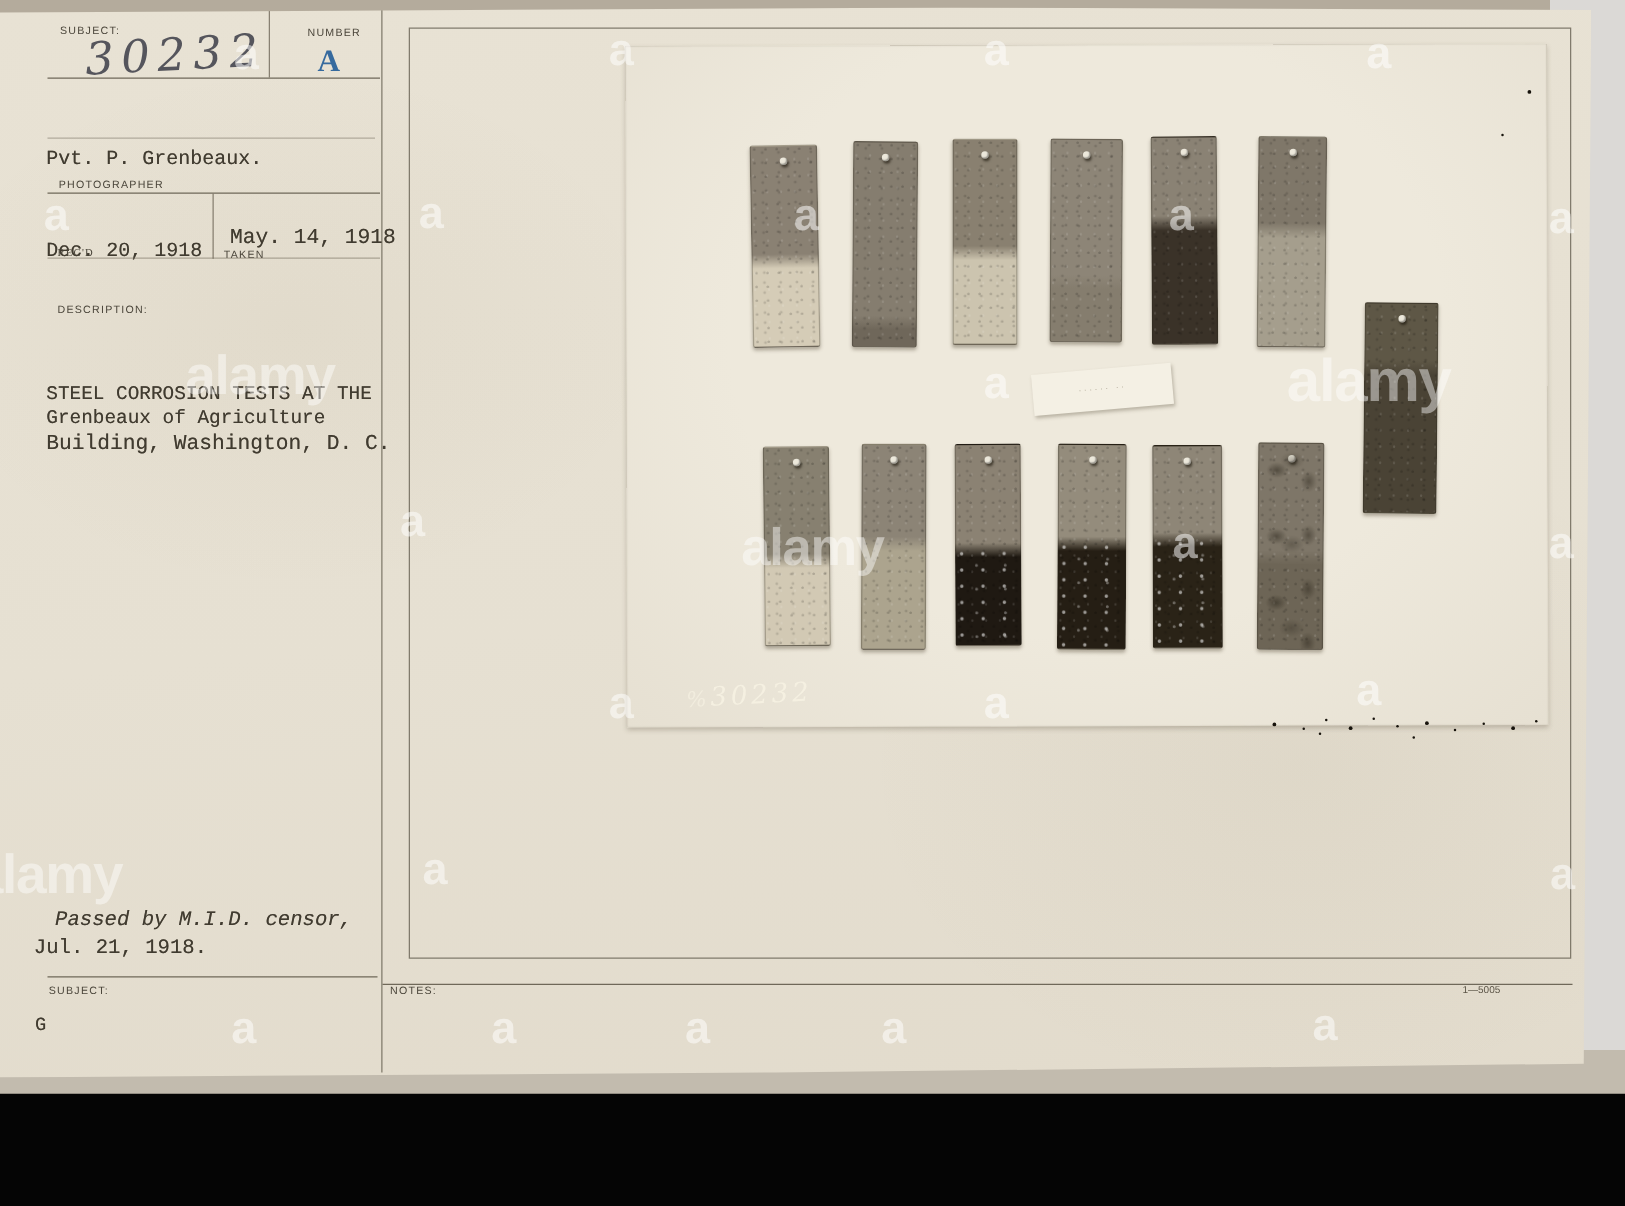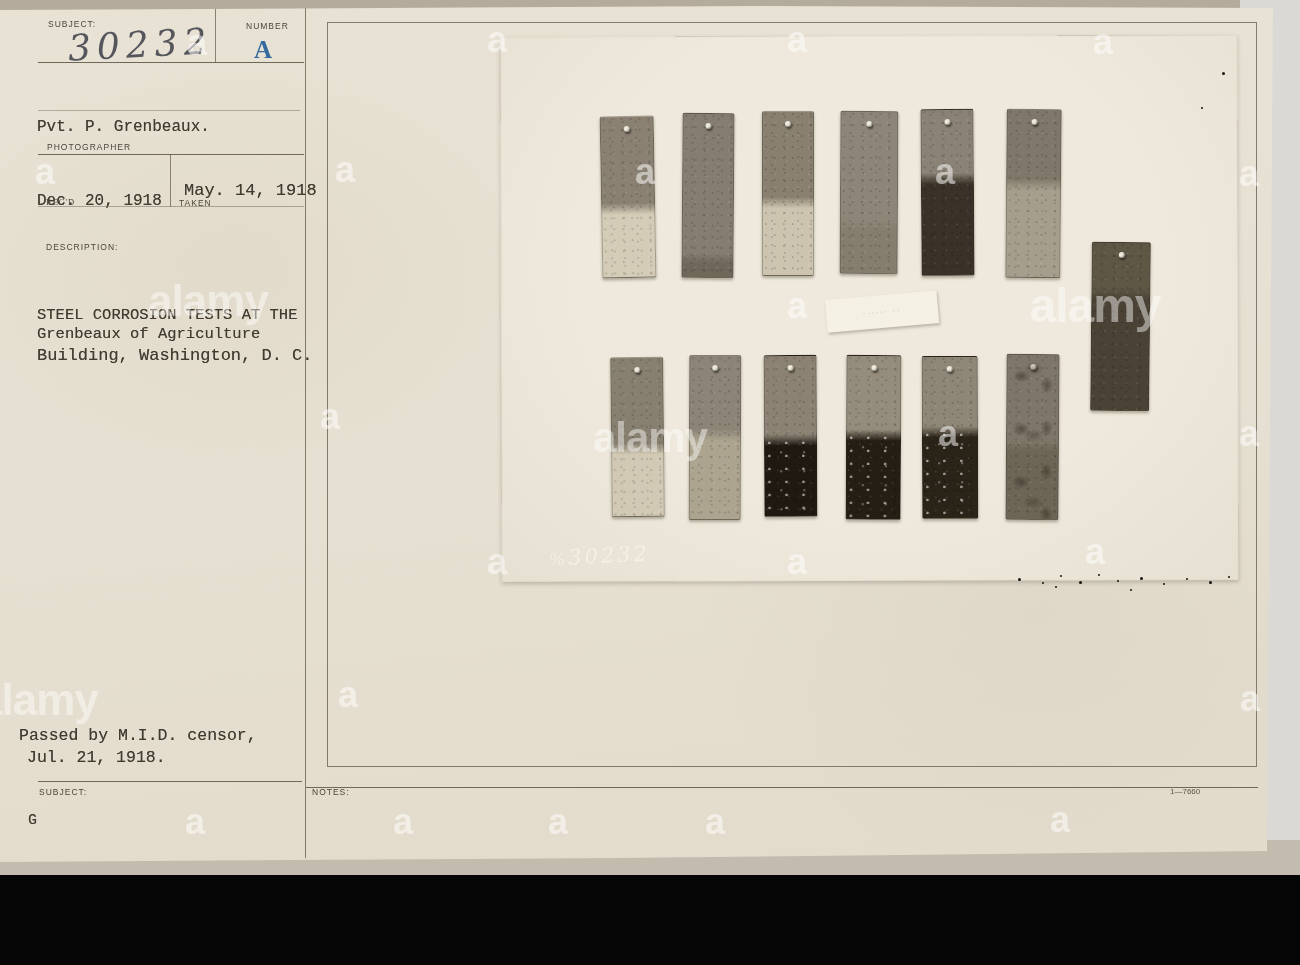--- a/index.html
+++ b/index.html
@@ -112,32 +112,32 @@
     <div class="vrule" style="left:170px;top:155px;height:52px;opacity:.8;"></div>
     <div class="typed" style="left:184px;top:181px;font-size:17px;">May. 14, 1918</div>
     <div class="lbl" style="left:179px;top:198px;">TAKEN</div>
     <div class="rule" style="left:38px;top:206px;width:266px;opacity:.5;"></div>
 
     <div class="lbl" style="left:46px;top:242px;">DESCRIPTION:</div>
     <div class="typed" style="left:37px;top:306px;font-size:15.5px;text-align:right;">STEEL CORROSION TESTS AT THE</div>
     <div class="typed" style="left:37px;top:325px;font-size:15.5px;">Grenbeaux of Agriculture</div>
     <div class="typed" style="left:37px;top:346px;font-size:17px;">Building, Washington, D. C.</div>
 
-    <div class="typed" style="left:19px;top:726px;font-size:16.5px;">Passed by M.I.D. censor,</div>
+    <div class="typed" style="left:44px;top:726px;font-size:16.5px;font-style:italic;">Passed by M.I.D. censor,</div>
     <div class="typed" style="left:27px;top:748px;font-size:16.5px;">Jul. 21, 1918.</div>
     <div class="rule" style="left:38px;top:781px;width:264px;"></div>
     <div class="lbl" style="left:39px;top:787px;">SUBJECT:</div>
     <div class="typed" style="left:28px;top:812px;font-size:15px;">G</div>
 
     <div class="vrule" style="left:305px;top:7px;height:851px;opacity:.85;"></div>
 
     <div class="frame-box"></div>
     <div class="rule" style="left:306px;top:787px;width:952px;"></div>
     <div class="lbl" style="left:312px;top:787px;">NOTES:</div>
-    <div class="lbl" style="left:1170px;top:787px;font-size:8px;letter-spacing:0;color:#5c5547;">1—7660</div>
+    <div class="lbl" style="left:1170px;top:787px;font-size:8px;letter-spacing:0;color:#5c5547;">1—5005</div>
 
     <div class="photo"></div>
 
     <div id="strips" class="abs" style="inset:0;">
         <div class="strip" style="left: 601px; top: 116px; width: 52px; height: 160px; transform: rotate(-1deg); background: linear-gradient(rgb(138, 129, 115) 0%, rgb(138, 129, 115) 54%, rgb(213, 204, 183) 61%, rgb(213, 204, 183) 100%);">
           <div class="nail"></div>
         </div>
         <div class="strip" style="left: 682px; top: 113px; width: 50px; height: 163px; transform: rotate(0.4deg); background: linear-gradient(rgb(133, 125, 111) 0%, rgb(133, 125, 111) 85%, rgb(111, 103, 90) 92%, rgb(111, 103, 90) 100%);">
           <div class="nail"></div>
         </div>

